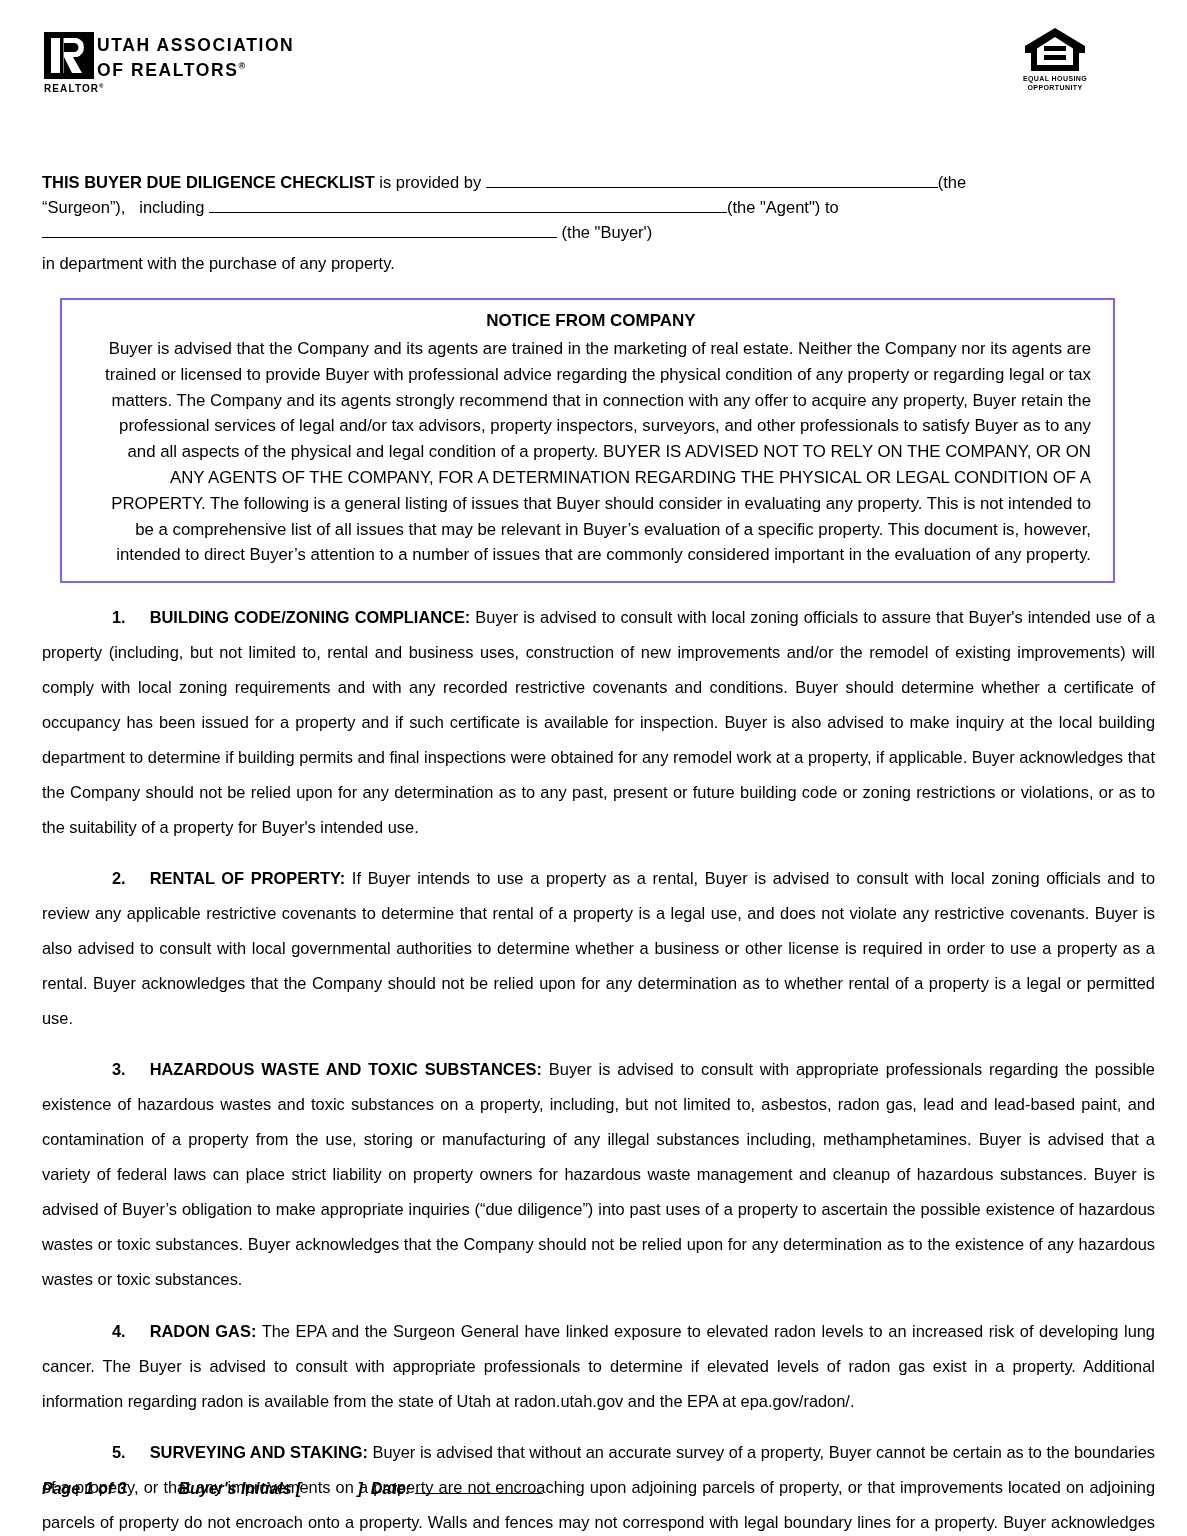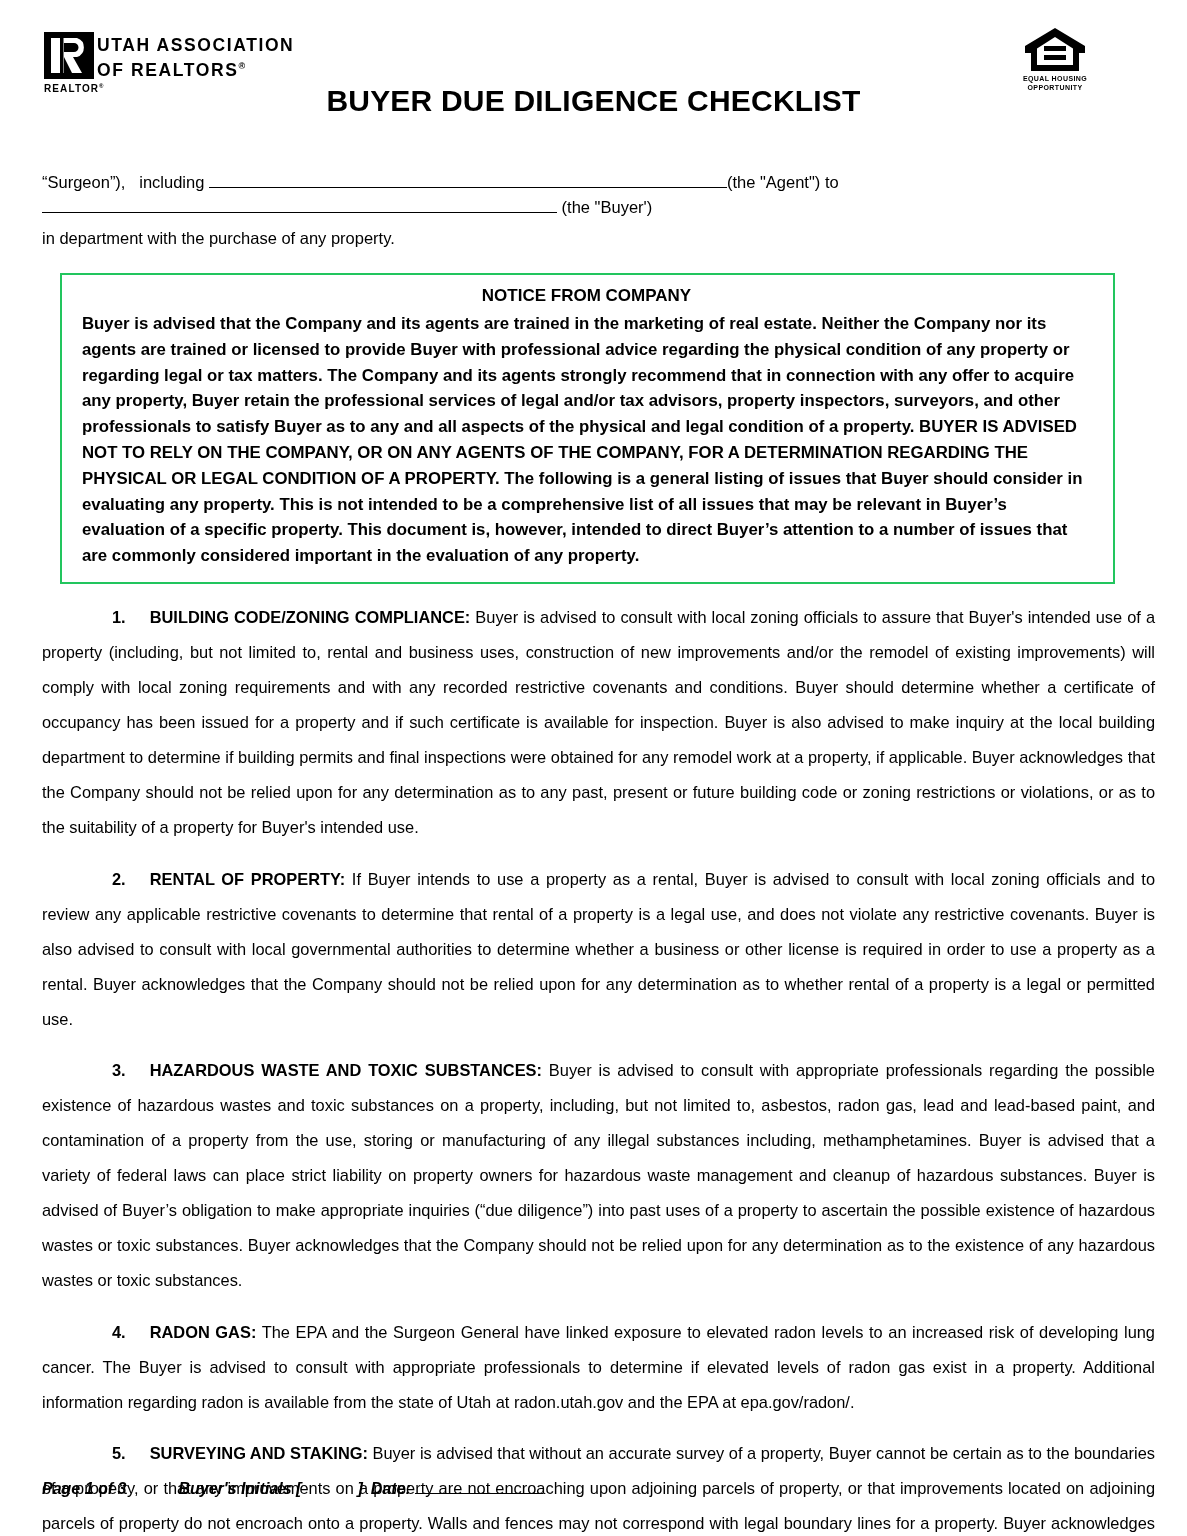--- a/index.html
+++ b/index.html
@@ -115,34 +115,33 @@
   }
   .bl-company { width: 452px; }
   .bl-agent   { width: 518px; }
   .bl-buyer   { width: 515px; }
   .intro-line { white-space: nowrap; }
   .intro-last { padding-top: 6px; }
 
   
   .notice-box {
     margin: 22px 72px 0 60px;
-    border: 2px solid #22c55e;
-    padding: 11px 22px 13px 20px;
+    border: 2px solid #8b5cf6;
+    padding: 11px 22px 13px 29px;
   }
   .notice-title {
     text-align: center;
     font-weight: bold;
     font-size: 17px;
     margin-bottom: 5px;
   }
   .notice-body {
     font-size: 16.8px;
     line-height: 25.8px;
-    text-align: left;
-    font-weight: bold;
+    text-align: right;
   }
 
   
   .sections {
     margin: 14px 32px 0 42px;
   }
   .section {
     font-size: 16.4px;
     line-height: 35px;
     text-align: justify;
@@ -206,24 +205,26 @@
         <path d="M32 11 L50 22.5 L50 39 L14 39 L14 22.5 Z" fill="#fff"></path>
         <rect x="21" y="20" width="22" height="5" fill="#000"></rect>
         <rect x="21" y="29" width="22" height="5" fill="#000"></rect>
       </svg>
       <div class="eho-caption">
         <div>EQUAL HOUSING</div>
         <div>OPPORTUNITY</div>
       </div>
     </div>
 
-    <div class="doc-title">BUYER DUE DILIGENCE CHECKLIST</div>
   </div>
 
   <div class="intro">
+    <div class="intro-line">
+      <span class="b">THIS BUYER DUE DILIGENCE CHECKLIST</span><span> is provided by </span><span class="blank bl-company"></span><span>(the</span>
+    </div>
     <div class="intro-line">
       <span>“Surgeon”),</span>&nbsp;&nbsp; <span>including</span> <span class="blank bl-agent"></span><span>(the "Agent") to</span>
     </div>
     <div class="intro-line">
       <span class="blank bl-buyer"></span> <span>(the "Buyer')</span>
     </div>
     <div class="intro-last">in department with the purchase of any property.</div>
   </div>
 
   <div class="notice-box">

